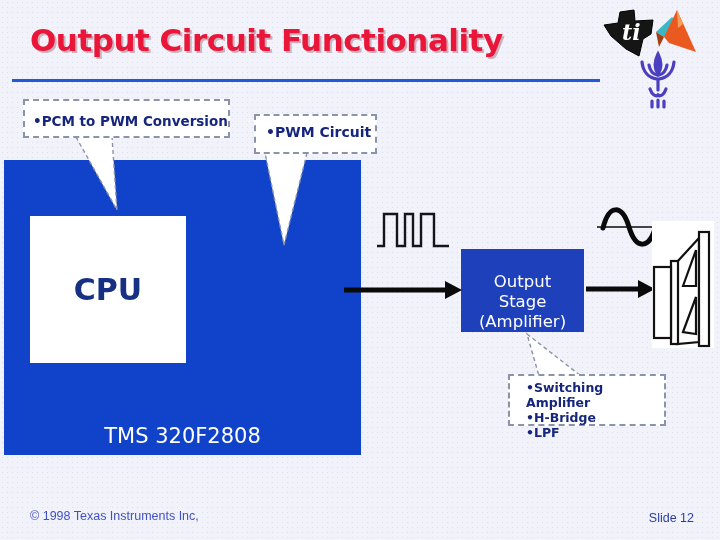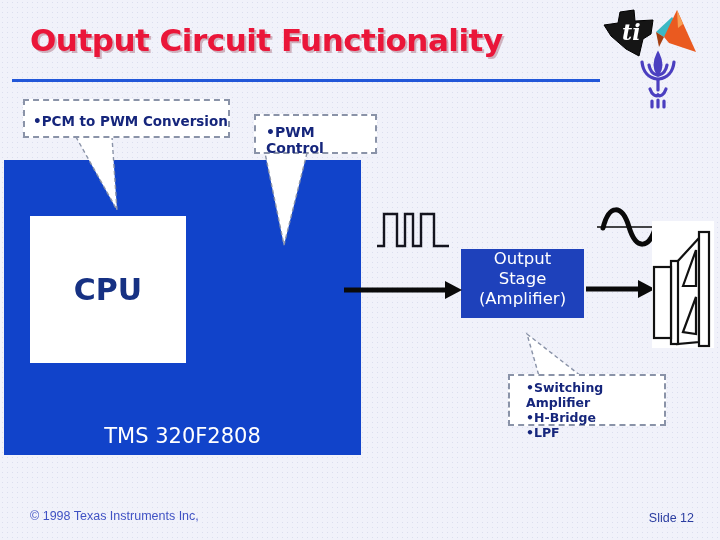--- a/index.html
+++ b/index.html
@@ -36,23 +36,23 @@
     display:flex;align-items:center;justify-content:center;
     color:#163183;font-weight:bold;
   }
   .cpu-box{left:30px;top:216px;width:156px;height:147px;font-size:30px;}
   .epwm-box{left:226px;top:238px;width:117px;height:104px;font-size:27px;}
   .chip-label{
     position:absolute;left:4px;top:424px;width:357px;text-align:center;
     color:#ffffff;font-size:21px;z-index:2;font-weight:normal;
   }
   .output-stage{
-    position:absolute;left:461px;top:249px;width:123px;height:69px;
+    position:absolute;left:461px;top:249px;width:123px;height:83px;
     background:#1e41bb;color:#ffffff;z-index:2;
-    display:flex;flex-direction:column;align-items:center;justify-content:flex-start;
+    display:flex;flex-direction:column;align-items:center;justify-content:flex-end;
     font-size:16.5px;line-height:20px;text-align:center;
   }
   .overlay{position:absolute;left:0;top:0;width:720px;height:540px;z-index:3;pointer-events:none;}
   .logos{position:absolute;left:598px;top:4px;width:120px;height:110px;z-index:2;}
   .footer-copyright{
     position:absolute;left:30px;top:509px;font-size:12.5px;color:#4052c4;
     font-family:"Liberation Sans",sans-serif;
   }
   .footer-slide{
     position:absolute;right:26px;top:511px;font-size:12.5px;color:#2b3da0;
@@ -105,21 +105,21 @@
   <div class="output-stage">
     <div>Output</div>
     <div>Stage</div>
     <div>(Amplifier)</div>
   </div>
 
   <div class="callout pcm">
     <span>•PCM to PWM Conversion</span>
   </div>
   <div class="callout pwm">
-    <span>•PWM Control</span>
+    <span>•PWM Circuit</span>
   </div>
   <div class="callout amp">
     <div>•Switching Amplifier</div>
     <div>•H-Bridge</div>
     <div>•LPF</div>
   </div>
 
   <svg class="overlay" viewBox="0 0 720 540">
 
     <polygon points="76,137 112,137 117,210" fill="#ffffff" stroke="#8a93a8" stroke-width="1.4" stroke-dasharray="4,3"></polygon>

